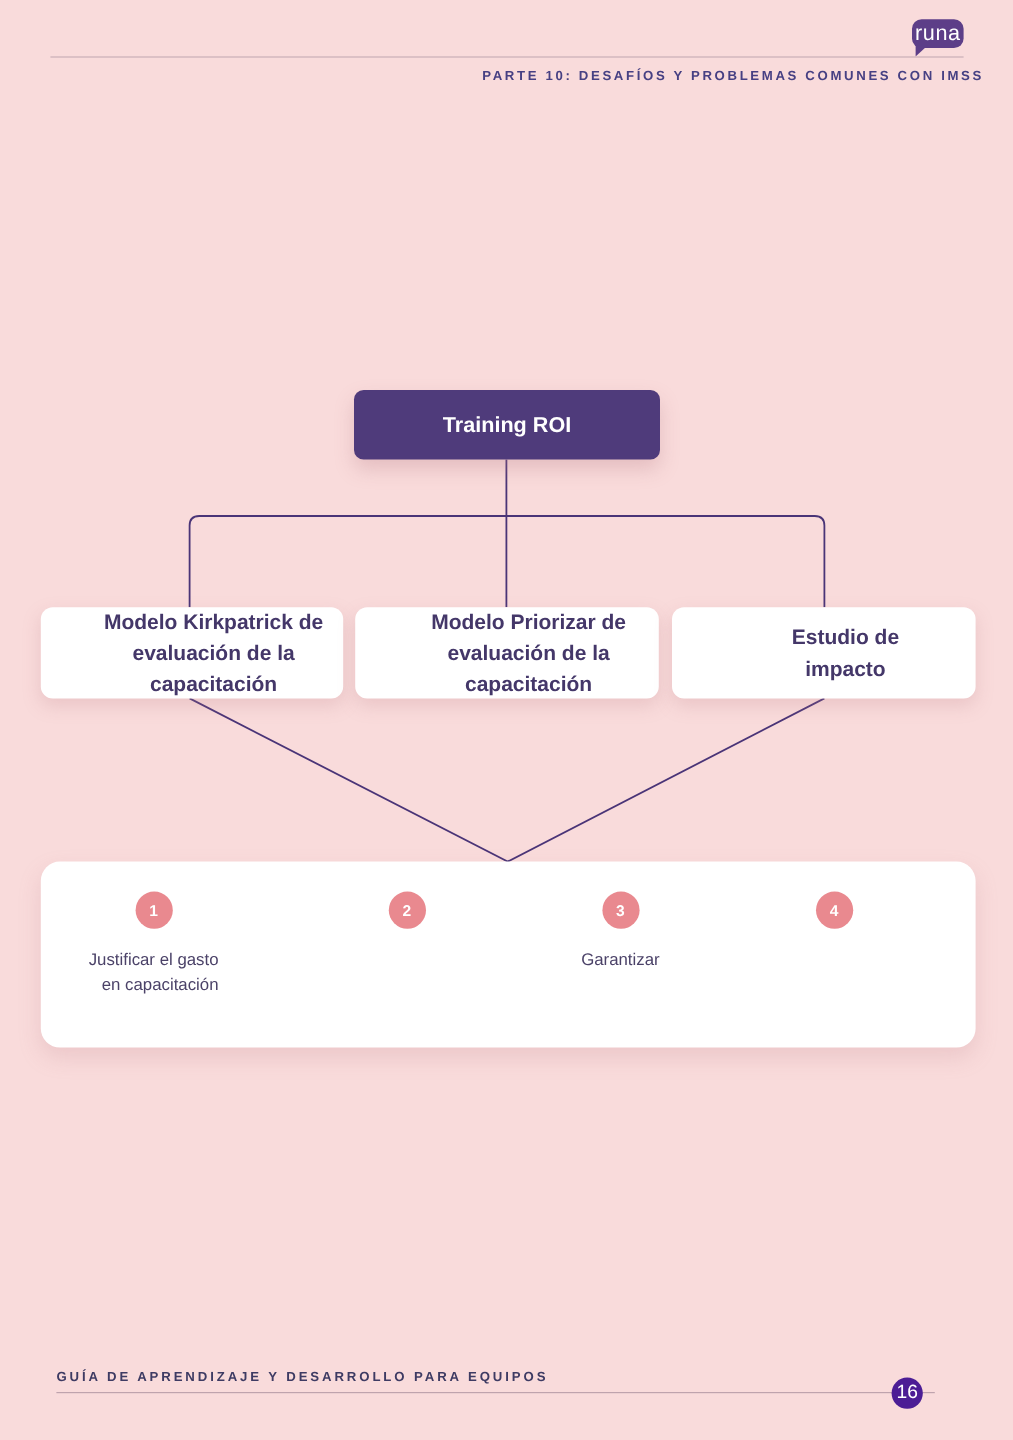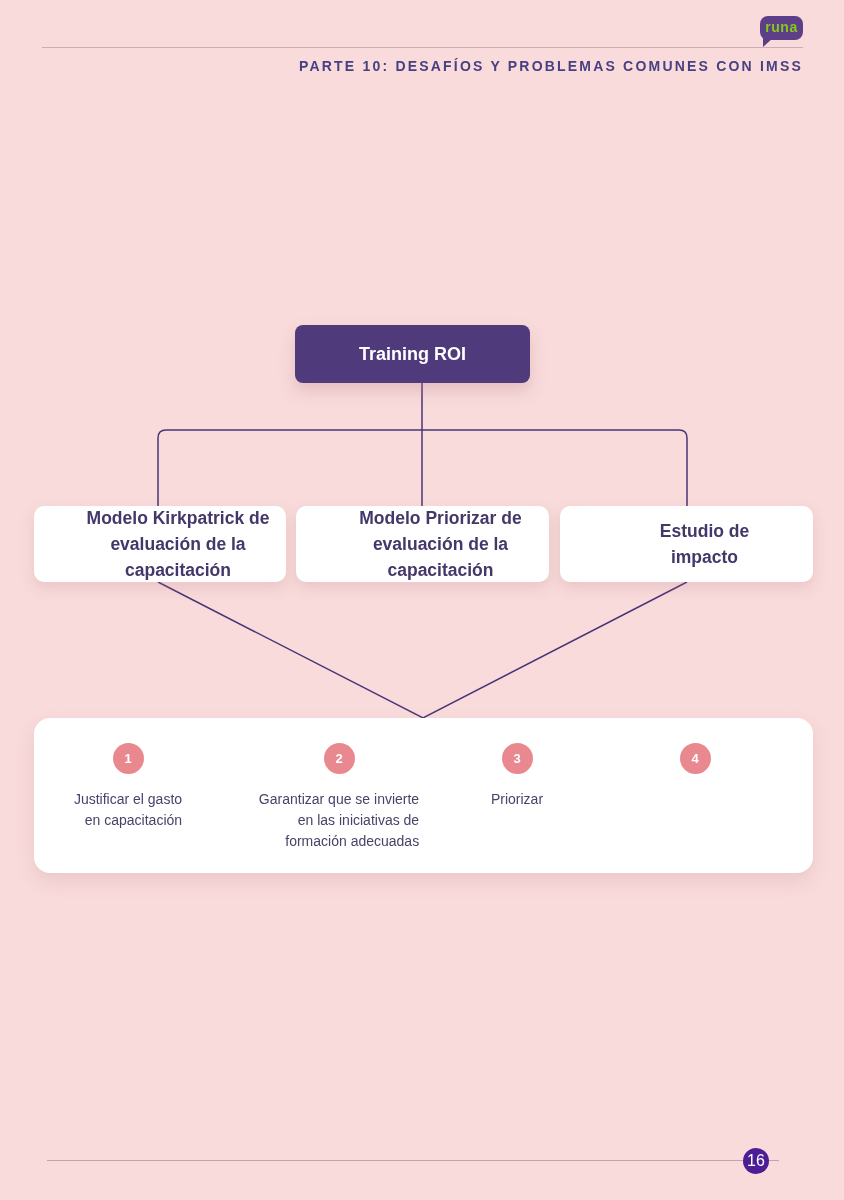--- a/index.html
+++ b/index.html
@@ -27,54 +27,54 @@
   }
   .logo::after {
     content: "";
     position: absolute;
     left: 3px; bottom: -7px;
     width: 0; height: 0;
     border-top: 9px solid #5d3e88;
     border-right: 10px solid transparent;
   }
   .logo-text {
-    color: #84cc16;
-    font-size: 14px;
-    font-weight: bold;
+    color: #ffffff;
+    font-size: 18px;
+    font-weight: normal;
     letter-spacing: 0.5px;
     line-height: 1;
     position: relative; top: -1px;
   }
   .top-rule {
     position: absolute;
     left: 42px; top: 47px;
     width: 761px; height: 1px;
     background: #c9aeb6;
   }
   .header-title {
     position: absolute;
-    top: 58px; right: 41px;
-    font-size: 14px;
+    top: 58px; right: 24px;
+    font-size: 11px;
     font-weight: bold;
     letter-spacing: 2.2px;
     color: #474083;
     white-space: nowrap;
   }
 
   
   .connectors {
     position: absolute;
     left: 0; top: 0;
     width: 844px; height: 1200px;
     pointer-events: none;
   }
   .root-box {
     position: absolute;
     left: 295px; top: 325px;
-    width: 235px; height: 58px;
+    width: 255px; height: 58px;
     background: #4f3b7b;
     border-radius: 8px;
     display: flex; align-items: center; justify-content: center;
     box-shadow: 0 8px 16px rgba(182,122,133,0.30);
   }
   .root-label {
     color: #ffffff;
     font-size: 18px;
     font-weight: bold;
   }
@@ -200,29 +200,27 @@
   </div>
 
   <div class="panel">
     <div class="outcome outcome-1">
       <div class="outcome-circle">1</div>
       <div class="outcome-text">Justificar el gasto
 en capacitación</div>
     </div>
     <div class="outcome outcome-2">
       <div class="outcome-circle">2</div>
-      <div class="outcome-text">Garantizar que se invierte
-en las iniciativas de
-formación adecuadas</div>
     </div>
     <div class="outcome outcome-3">
       <div class="outcome-circle">3</div>
-      <div class="outcome-text">Priorizar</div>
+      <div class="outcome-text">Garantizar</div>
     </div>
     <div class="outcome outcome-4">
       <div class="outcome-circle">4</div>
     </div>
   </div>
 
+  <div class="footer-title">GUÍA DE APRENDIZAJE Y DESARROLLO PARA EQUIPOS</div>
   <div class="footer-rule"></div>
   <div class="page-badge">16</div>
 
 </div>
 
 </body></html>

